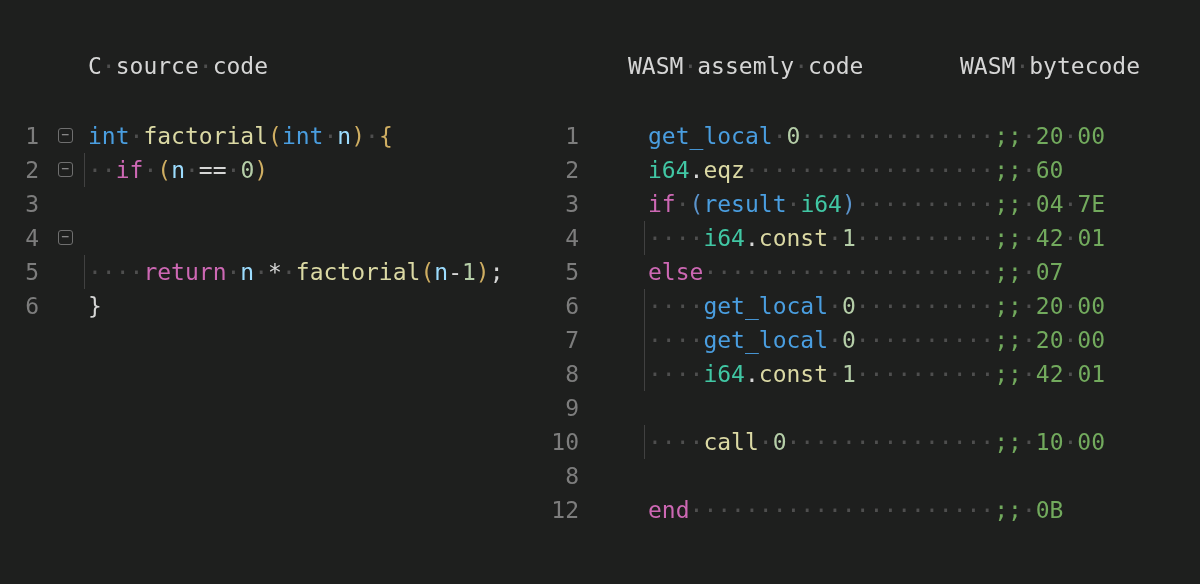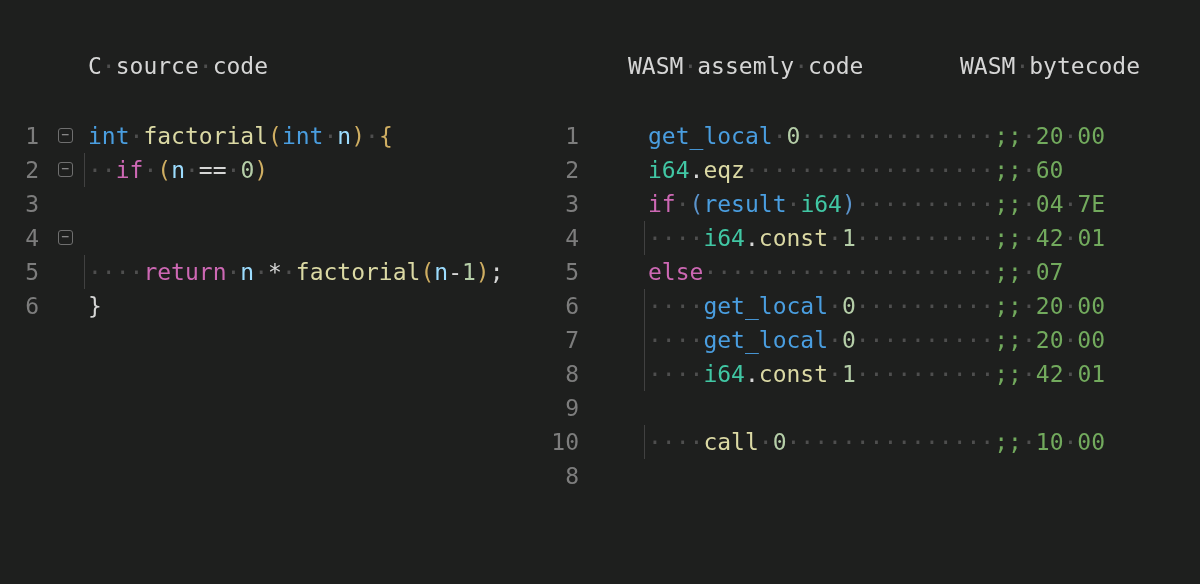--- a/index.html
+++ b/index.html
@@ -62,15 +62,16 @@
         <div class="line"><span class="num">2</span><span class="code"><span class="tk tk-teal">i64</span><span class="tk tk-fg">.</span><span class="tk tk-yel">eqz</span><span class="tk tk-ws">··················</span><span class="tk tk-com">;;</span><span class="tk tk-ws">·</span><span class="tk tk-com">60</span></span></div>
         <div class="line"><span class="num">3</span><span class="code"><span class="tk tk-pink">if</span><span class="tk tk-ws">·</span><span class="tk tk-bblue">(</span><span class="tk tk-blue">result</span><span class="tk tk-ws">·</span><span class="tk tk-teal">i64</span><span class="tk tk-bblue">)</span><span class="tk tk-ws">··········</span><span class="tk tk-com">;;</span><span class="tk tk-ws">·</span><span class="tk tk-com">04</span><span class="tk tk-ws">·</span><span class="tk tk-com">7E</span></span></div>
         <div class="line"><span class="num">4</span><span class="code"><span class="guide"></span><span class="tk tk-ws">····</span><span class="tk tk-teal">i64</span><span class="tk tk-fg">.</span><span class="tk tk-yel">const</span><span class="tk tk-ws">·</span><span class="tk tk-num">1</span><span class="tk tk-ws">··········</span><span class="tk tk-com">;;</span><span class="tk tk-ws">·</span><span class="tk tk-com">42</span><span class="tk tk-ws">·</span><span class="tk tk-com">01</span></span></div>
         <div class="line"><span class="num">5</span><span class="code"><span class="tk tk-pink">else</span><span class="tk tk-ws">·····················</span><span class="tk tk-com">;;</span><span class="tk tk-ws">·</span><span class="tk tk-com">07</span></span></div>
         <div class="line"><span class="num">6</span><span class="code"><span class="guide"></span><span class="tk tk-ws">····</span><span class="tk tk-blue">get_local</span><span class="tk tk-ws">·</span><span class="tk tk-num">0</span><span class="tk tk-ws">··········</span><span class="tk tk-com">;;</span><span class="tk tk-ws">·</span><span class="tk tk-com">20</span><span class="tk tk-ws">·</span><span class="tk tk-com">00</span></span></div>
         <div class="line"><span class="num">7</span><span class="code"><span class="guide"></span><span class="tk tk-ws">····</span><span class="tk tk-blue">get_local</span><span class="tk tk-ws">·</span><span class="tk tk-num">0</span><span class="tk tk-ws">··········</span><span class="tk tk-com">;;</span><span class="tk tk-ws">·</span><span class="tk tk-com">20</span><span class="tk tk-ws">·</span><span class="tk tk-com">00</span></span></div>
         <div class="line"><span class="num">8</span><span class="code"><span class="guide"></span><span class="tk tk-ws">····</span><span class="tk tk-teal">i64</span><span class="tk tk-fg">.</span><span class="tk tk-yel">const</span><span class="tk tk-ws">·</span><span class="tk tk-num">1</span><span class="tk tk-ws">··········</span><span class="tk tk-com">;;</span><span class="tk tk-ws">·</span><span class="tk tk-com">42</span><span class="tk tk-ws">·</span><span class="tk tk-com">01</span></span></div>
         <div class="line"><span class="num">9</span></div>
         <div class="line"><span class="num">10</span><span class="code"><span class="guide"></span><span class="tk tk-ws">····</span><span class="tk tk-yel">call</span><span class="tk tk-ws">·</span><span class="tk tk-num">0</span><span class="tk tk-ws">···············</span><span class="tk tk-com">;;</span><span class="tk tk-ws">·</span><span class="tk tk-com">10</span><span class="tk tk-ws">·</span><span class="tk tk-com">00</span></span></div>
         <div class="line"><span class="num">8</span></div>
+        <div class="line"><span class="num">12</span><span class="code"><span class="tk tk-pink">end</span><span class="tk tk-ws">······················</span><span class="tk tk-com">;;</span><span class="tk tk-ws">·</span><span class="tk tk-com">0B</span></span></div>
       </div>
   </div>
 </div>
 
 </body></html>

